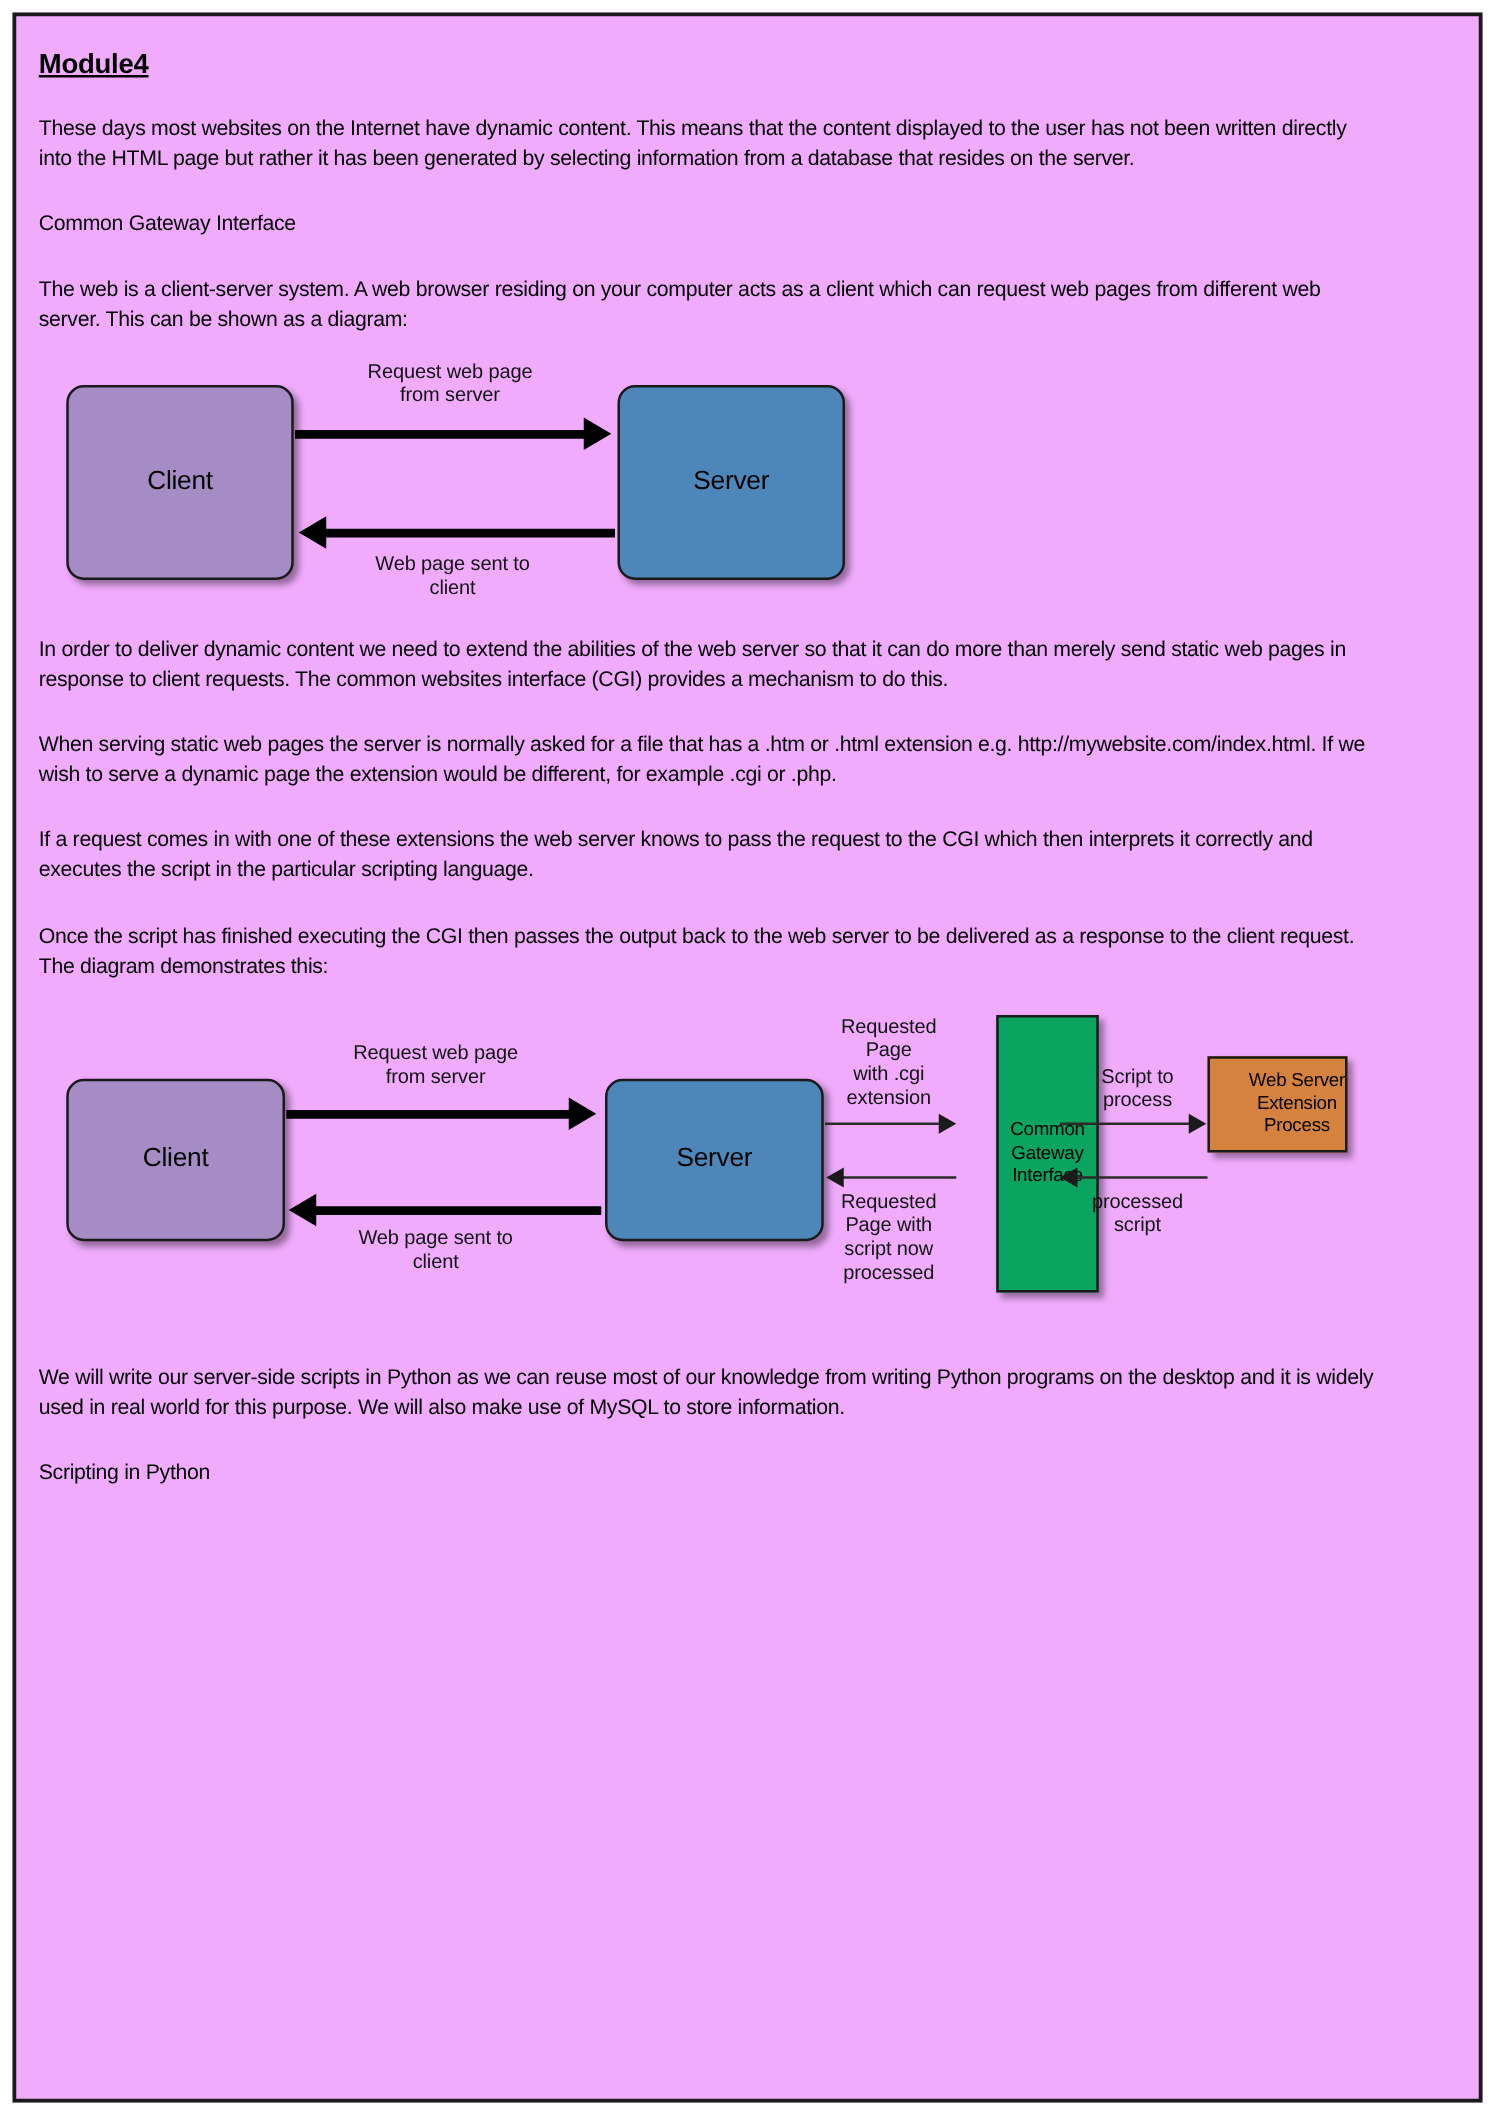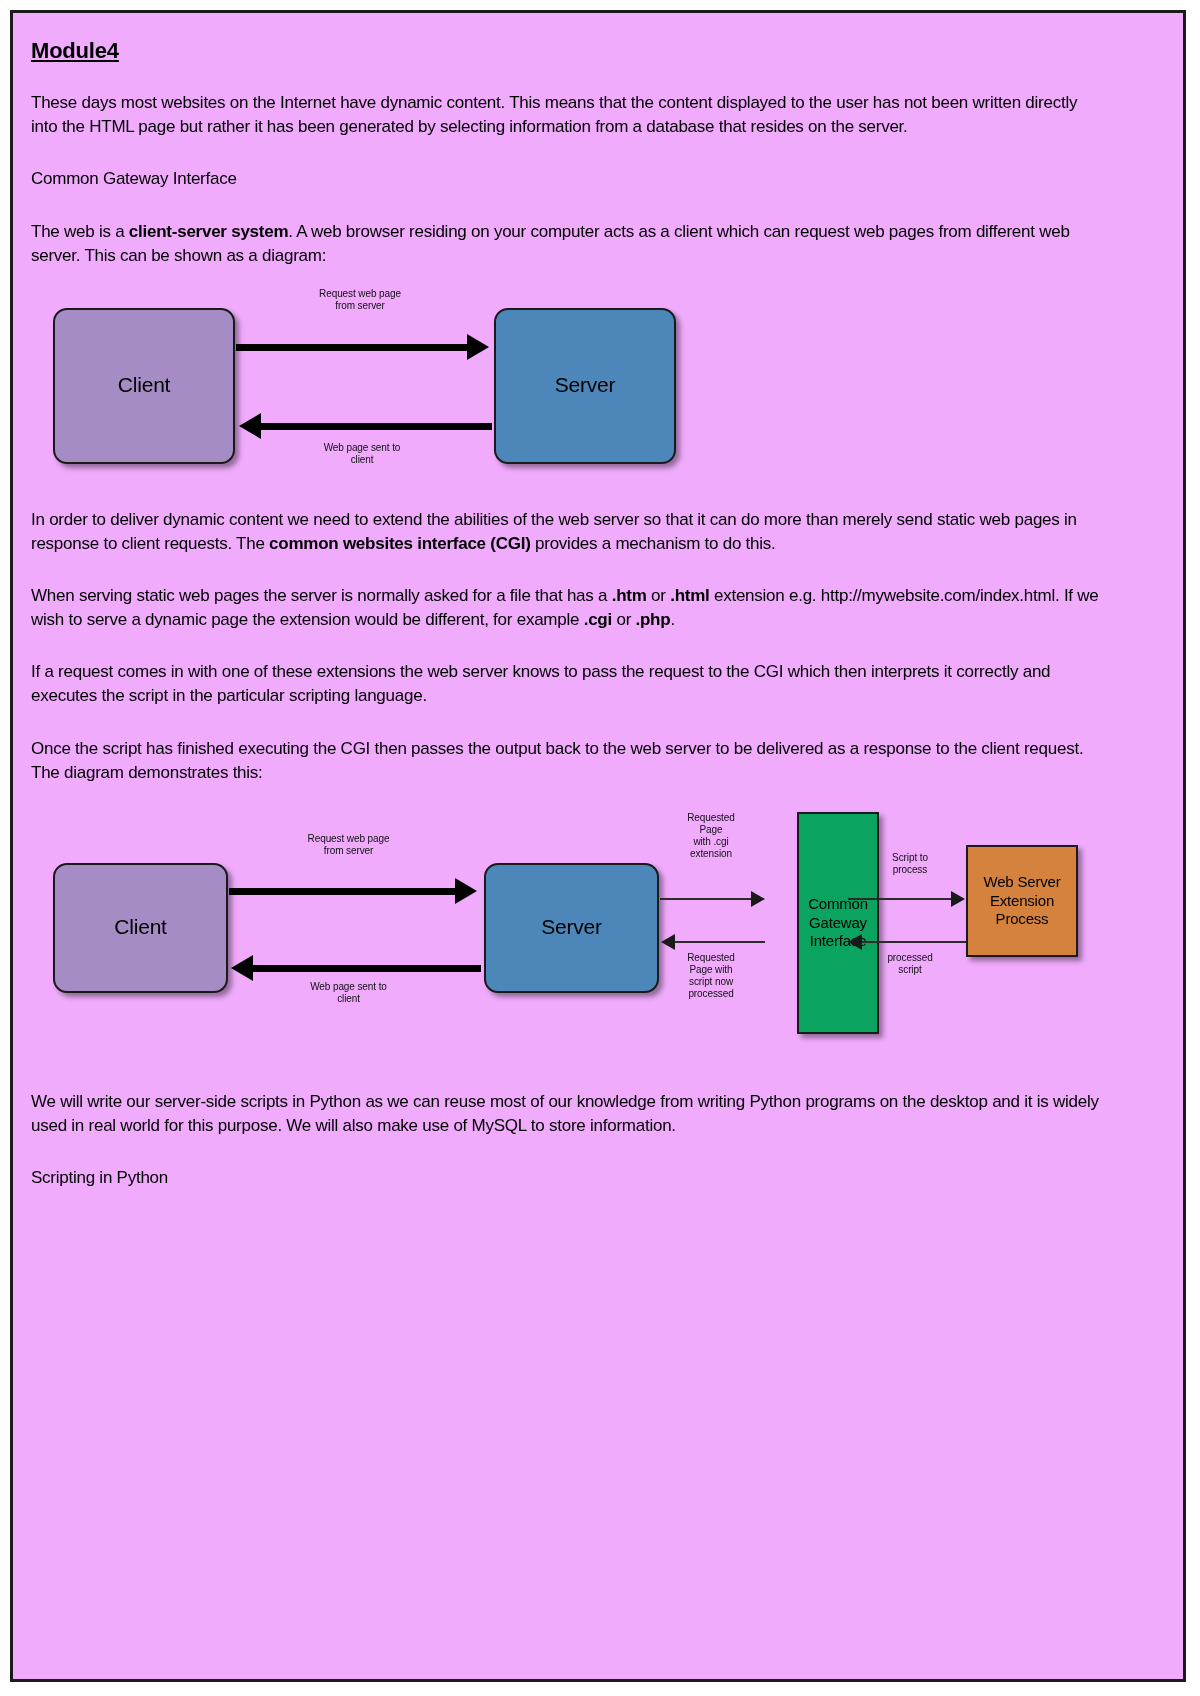--- a/index.html
+++ b/index.html
@@ -48,21 +48,21 @@
     text-decoration: underline;
     letter-spacing: -0.2px;
     line-height: 1.1;
   }
   p.para {
     font-size: 17px;
     line-height: 1.42;
     margin: 28px 0 0 0;
     letter-spacing: -0.25px;
   }
-  .b { font-weight: bold; }
+  .b { font-weight: normal; }
 
   
   .diagram {
     position: relative;
     margin-top: 22px;
   }
   .node {
     position: absolute;
     box-sizing: border-box;
     border: 2px solid #1a1a1a;
@@ -76,21 +76,21 @@
   .node .node-label {
     font-size: 21px;
     line-height: 1.18;
     letter-spacing: -0.2px;
   }
   .node.small .node-label { font-size: 15px; line-height: 1.22; }
   .rounded { border-radius: 14px; }
 
   .edge-label {
     position: absolute;
-    font-size: 10px;
+    font-size: 16px;
     line-height: 1.2;
     text-align: center;
     letter-spacing: -0.1px;
     color: #111;
   }
 
   
   .arrow-thick {
     position: absolute;
     height: 7px;
@@ -196,21 +196,21 @@
       <div class="node rounded" style="left:453px; top:56px; width:175px; height:130px; background:#4d87b9;">
         <span class="node-label">Server</span>
       </div>
 
       <div class="node small" style="left:766px; top:5px; width:82px; height:222px; background:#0ba360;">
         <span class="node-label" style="white-space:pre-line;">Common
 Gateway
 Interface</span>
       </div>
 
-      <div class="node small" style="left:935px; top:38px; width:112px; height:112px; background:#d4823e;">
+      <div class="node small" style="left:935px; top:38px; width:112px; height:77px; background:#d4823e;justify-content:flex-end;">
         <span class="node-label" style="white-space:pre-line;">Web Server
 Extension
 Process</span>
       </div>
 
       <div class="arrow-thick right" style="left:198px; top:81px; width:228px;"></div>
       <div class="edge-label" style="left:205px; top:26px; width:225px; white-space:pre-line;">Request web page
 from server</div>
 
       <div class="arrow-thick left" style="left:220px; top:158px; width:230px;"></div>

